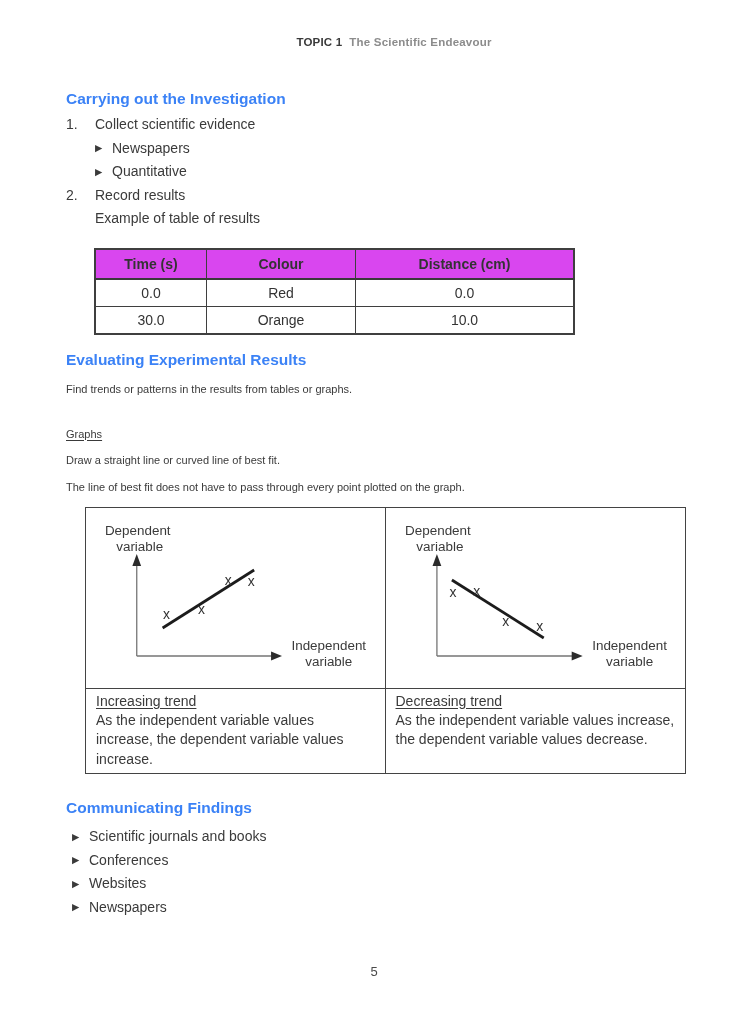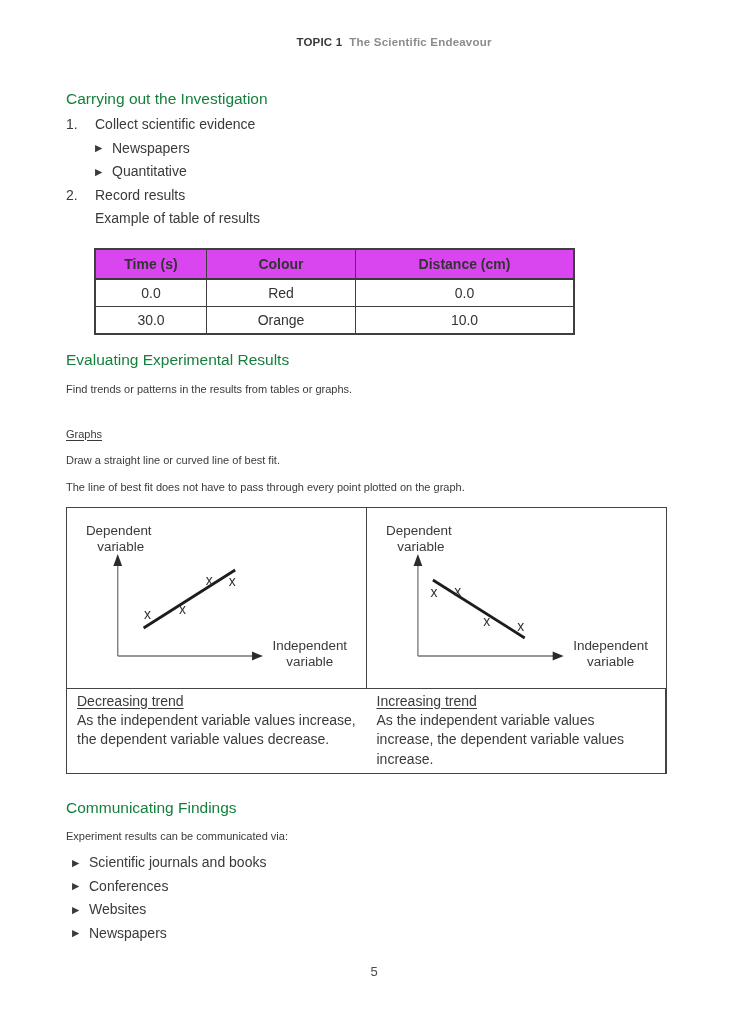--- a/index.html
+++ b/index.html
@@ -15,21 +15,21 @@
   .page-header {
     position:absolute; top:36px; left:0; width:100%;
     text-align:center; font-size:11.5px; font-weight:bold; letter-spacing:0.2px;
   }
   .topic-label { color:#3a3a3a; margin-right:7px;margin-left:40px; }
   .topic-title { color:#8c8c8c; }
 
   .content { position:absolute; top:0; left:66px; right:62px; }
 
   h2 {
-    font-size:15.5px; font-weight:normal; color:#15803d;
+    font-size:15.5px; font-weight:bold; color:#3b82f6;
     margin:0; line-height:20px;
   }
   .sec1 { margin-top:89px; }
   .sec2 { margin-top:15px; }
   .sec3 { margin-top:24px; }
 
   p { margin:0; font-size:11px; line-height:16px; }
   .p-find { margin-top:11px; }
   .graphs-label { margin-top:29px; text-decoration:underline; text-underline-offset:2px; }
   .p-tip1 { margin-top:10px; }
@@ -64,20 +64,21 @@
   }
   table.results td { height:26px; }
   .col-time { width:110px; } .col-colour { width:148px;margin-left:28px; } .col-distance { width:217px; }
 
   
   .trend-panel {
     margin-top:12px; width:601px;
     border:1.6px solid #434343;
     display:grid; grid-template-columns:1fr 1fr;
     box-sizing:border-box;
+    margin-left:19px;
   }
   .graph-cell { height:180px; }
   .cell-left { border-right:1.5px solid #434343; }
   .caption-cell {
     border-top:1.5px solid #434343;
     padding:3px 10px 4px;
     font-size:14px;
   }
   .trend-title { text-decoration:underline; text-underline-offset:2px; line-height:19px; display:inline-block; }
   .trend-desc { line-height:19.5px; }
@@ -192,34 +193,33 @@
           <g>
               <line x1="66" y1="72" x2="158" y2="130" class="fit-line"></line>
               <text x="67" y="89.5" class="mark">x</text>
               <text x="91" y="88.5" class="mark">x</text>
               <text x="120" y="118.5" class="mark">x</text>
               <text x="154" y="123.5" class="mark">x</text>
             </g>
         </svg>
       </div>
 
+      <div class="caption-cell cell-left">
+        <span class="trend-title">Increasing trend</span>
+        <div class="trend-desc">As the independent variable values increase, the dependent variable values increase.</div>
+      </div>
+
       <div class="caption-cell">
         <span class="trend-title">Decreasing trend</span>
         <div class="trend-desc">As the independent variable values increase, the dependent variable values decrease.</div>
       </div>
 
-      <div class="caption-cell cell-left">
-        <span class="trend-title">Increasing trend</span>
-        <div class="trend-desc">As the independent variable values increase, the dependent variable values increase.</div>
-      </div>
-
     </div>
 
     <h2 class="sec3">Communicating Findings</h2>
-    <p class="p-via">Experiment results can be communicated via:</p>
 
     <div class="bullet-list">
       <div class="bullet-row">
         <span class="tri">▶</span>
         <span>Scientific journals and books</span>
       </div>
       <div class="bullet-row">
         <span class="tri">▶</span>
         <span>Conferences</span>
       </div>

